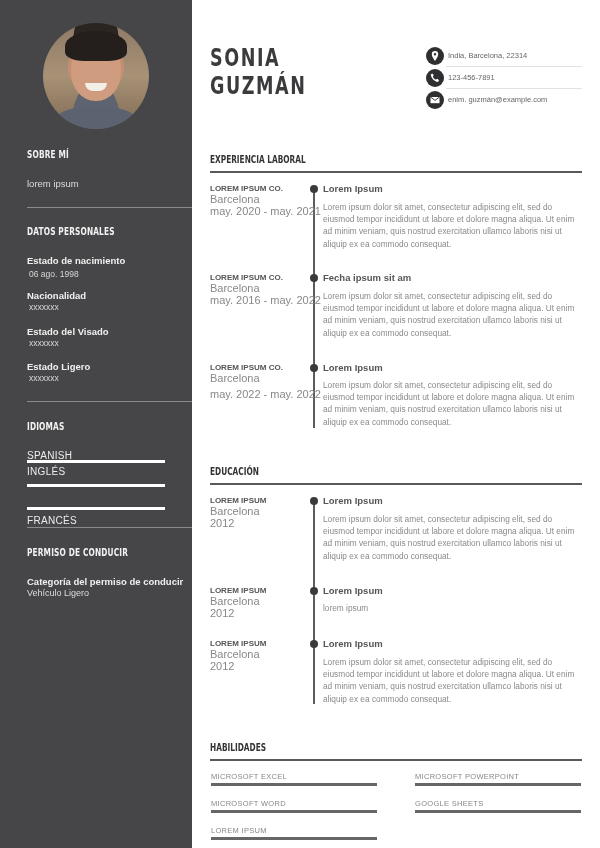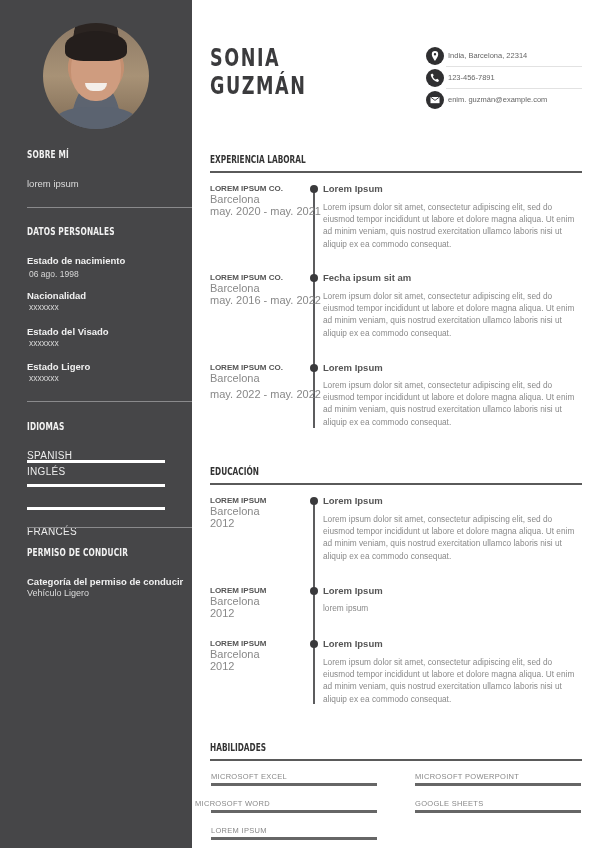--- a/index.html
+++ b/index.html
@@ -68,21 +68,21 @@
   <div class="side-val" style="top:338px">xxxxxxx</div>
   <div class="side-label" style="top:361px">Estado Ligero</div>
   <div class="side-val" style="top:373px">xxxxxxx</div>
   <div class="side-div" style="top:401px"></div>
 
   <div class="side-h" style="top:421px">IDIOMAS</div>
   <div class="lang-label" style="top:450px">SPANISH</div>
   <div class="lang-bar" style="top:460px"></div>
   <div class="lang-label" style="top:466px">INGLÉS</div>
   <div class="lang-bar" style="top:484px"></div>
-  <div class="lang-label" style="top:526px">FRANCÉS</div>
+  <div class="lang-label" style="top:515px">FRANCÉS</div>
   <div class="lang-bar" style="top:507px"></div>
   <div class="side-div" style="top:527px"></div>
 
   <div class="side-h" style="top:547px">PERMISO DE CONDUCIR</div>
   <div class="side-label" style="top:576px">Categoría del permiso de conducir</div>
   <div class="side-txt" style="top:588px; font-size:9px">Vehículo Ligero</div>
 </aside>
 
 <div class="name">
   <div>SONIA</div>
@@ -168,19 +168,19 @@
 <div class="entry-desc" style="top:656px">Lorem ipsum dolor sit amet, consectetur adipiscing elit, sed do eiusmod tempor incididunt ut labore et dolore magna aliqua. Ut enim ad minim veniam, quis nostrud exercitation ullamco laboris nisi ut aliquip ex ea commodo consequat.</div>
 
 <div class="sec-h" style="top:742px">HABILIDADES</div>
 <div class="sec-rule" style="top:759px"></div>
 
 <div class="skill-label" style="left:211px; top:772px">MICROSOFT EXCEL</div>
 <div class="skill-bar" style="left:211px; top:783px"></div>
 <div class="skill-label" style="left:415px; top:772px">MICROSOFT POWERPOINT</div>
 <div class="skill-bar" style="left:415px; top:783px; width:166px"></div>
 
-<div class="skill-label" style="left:195px; top:799px">MICROSOFT WORD</div>
+<div class="skill-label" style="left:211px; top:799px">MICROSOFT WORD</div>
 <div class="skill-bar" style="left:211px; top:810px"></div>
 <div class="skill-label" style="left:415px; top:799px">GOOGLE SHEETS</div>
 <div class="skill-bar" style="left:415px; top:810px; width:166px"></div>
 
 <div class="skill-label" style="left:211px; top:826px">LOREM IPSUM</div>
 <div class="skill-bar" style="left:211px; top:837px"></div>
 
 </body></html>

